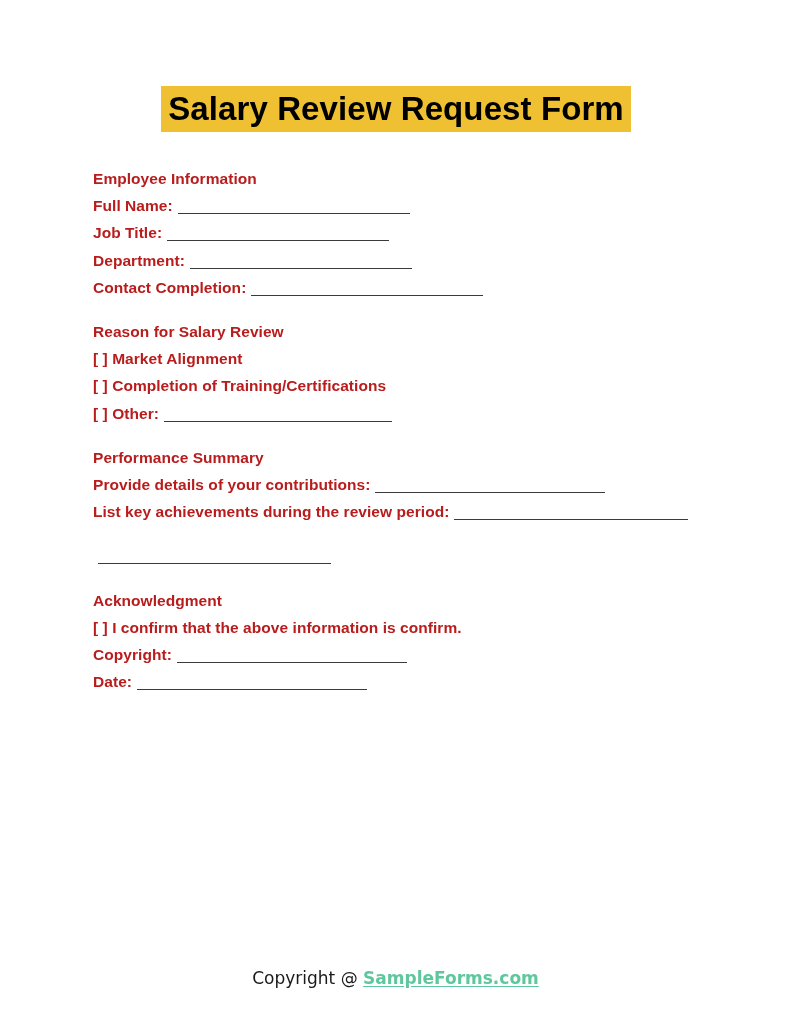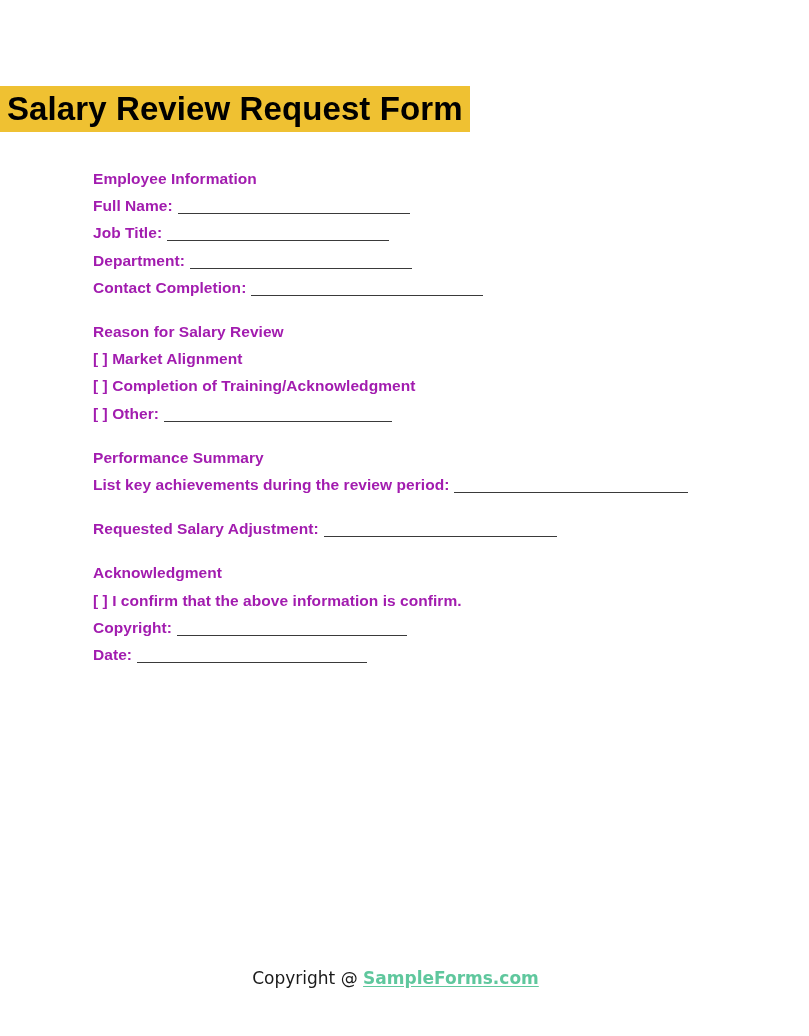--- a/index.html
+++ b/index.html
@@ -19,21 +19,21 @@
     inset: 0;
     background: #ffffff;
   }
 
   
   .title-row {
     position: absolute;
     left: 0;
     top: 86px;
     width: 792px;
-    text-align: left;
+    text-align: center;
     line-height: 0;
   }
   .title {
     display: inline-block;
     background: #efc132;
     color: #000000;
     font-family: "Liberation Sans", "DejaVu Sans", sans-serif;
     font-weight: bold;
     font-size: 33px;
     line-height: 46px;
@@ -47,21 +47,21 @@
     position: absolute;
     left: 93px;
     top: 165px;
     width: 700px;
   }
   .line {
     font-family: "Liberation Sans Narrow", "Liberation Sans", "DejaVu Sans Condensed", "DejaVu Sans", sans-serif;
     font-weight: bold;
     font-size: 15.5px;
     line-height: 27.2px;
-    color: #a21caf;
+    color: #b91c1c;
     white-space: nowrap;
     letter-spacing: 0.05px;
   }
   .line.heading {
     letter-spacing: 0.05px;
   }
   .rule {
     display: inline-block;
     vertical-align: -3px;
     border-bottom: 1px solid #3a3a3a;
@@ -113,27 +113,28 @@
 
   <div class="body-block" id="body-block">
       <div class="line heading">Employee Information</div>
       <div class="line"><span>Full Name:</span><span class="rule" style="width: 232px;"></span></div>
       <div class="line"><span>Job Title:</span><span class="rule" style="width: 222px;"></span></div>
       <div class="line"><span>Department:</span><span class="rule" style="width: 222px;"></span></div>
       <div class="line"><span>Contact Completion:</span><span class="rule" style="width: 232px;"></span></div>
       <div class="section-gap"></div>
       <div class="line heading">Reason for Salary Review</div>
       <div class="line"><span>[ ] Market Alignment</span></div>
-      <div class="line"><span>[ ] Completion of Training/Acknowledgment</span></div>
+      <div class="line"><span>[ ] Completion of Training/Certifications</span></div>
       <div class="line"><span>[ ] Other:</span><span class="rule" style="width: 228px;"></span></div>
       <div class="section-gap"></div>
       <div class="line heading">Performance Summary</div>
+      <div class="line"><span>Provide details of your contributions:</span><span class="rule" style="width: 230px;"></span></div>
       <div class="line"><span>List key achievements during the review period:</span><span class="rule" style="width: 234px;"></span></div>
       <div class="section-gap"></div>
-      <div class="line"><span>Requested Salary Adjustment:</span><span class="rule" style="width: 233px;"></span></div>
+      <div class="line"><span class="rule" style="width: 233px;"></span></div>
       <div class="section-gap"></div>
       <div class="line heading">Acknowledgment</div>
       <div class="line"><span>[ ] I confirm that the above information is confirm.</span></div>
       <div class="line"><span>Copyright:</span><span class="rule" style="width: 230px;"></span></div>
       <div class="line"><span>Date:</span><span class="rule" style="width: 230px;"></span></div>
     </div>
 
   <div class="footer">
     <span class="footer-text"><span>Copyright @ </span><a class="footer-link">SampleForms.com</a></span>
   </div>

